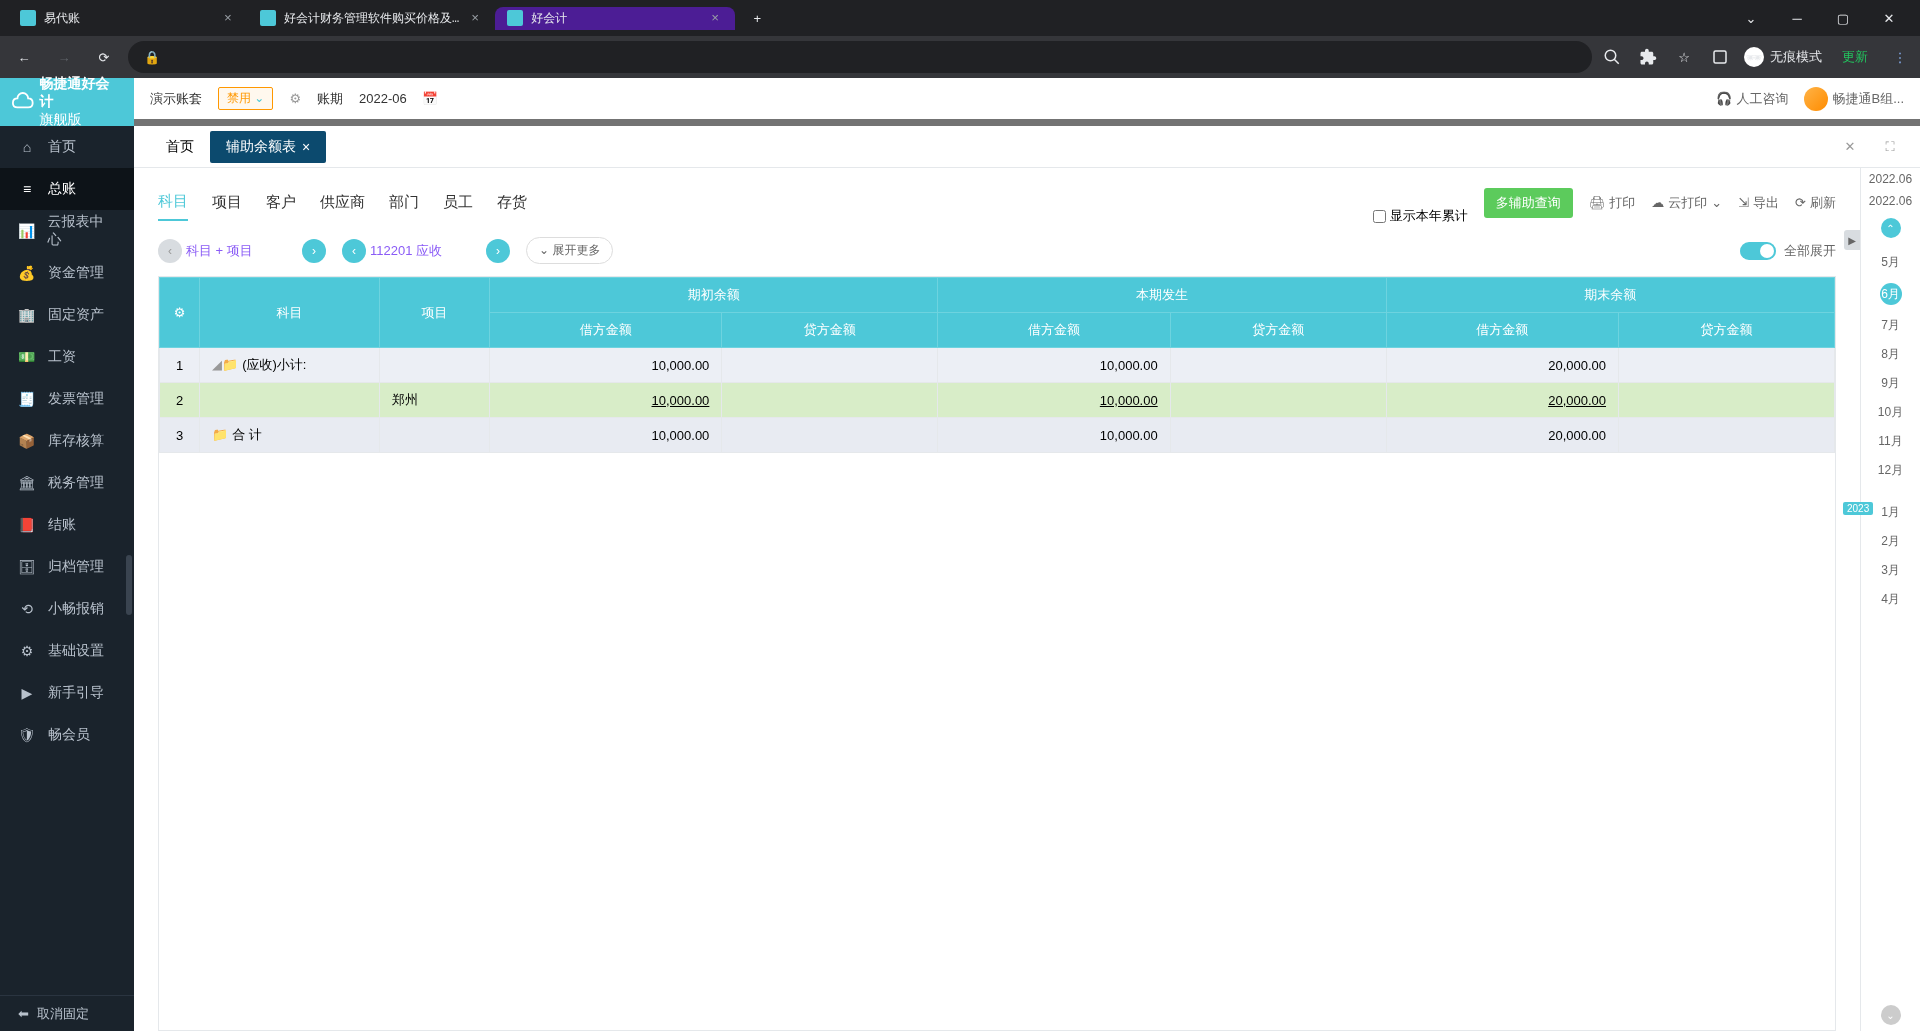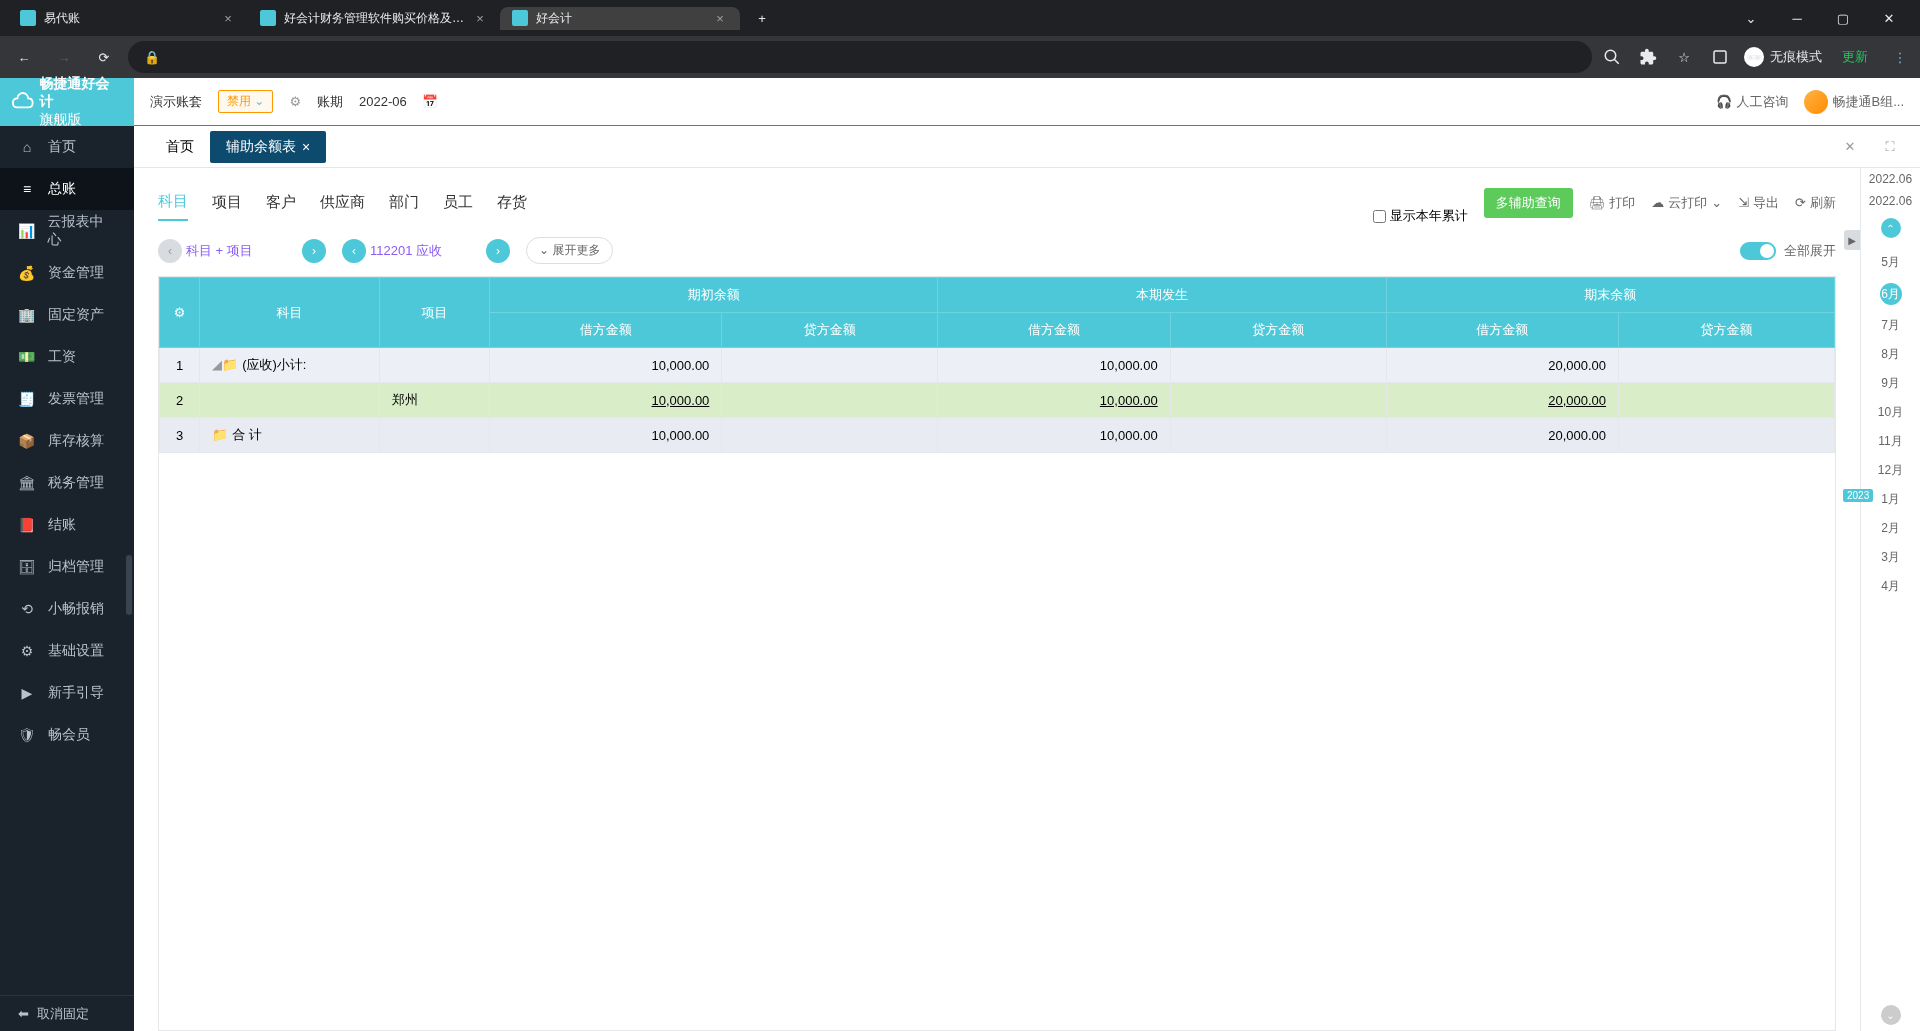--- a/index.html
+++ b/index.html
@@ -1,22 +1,22 @@
 <!DOCTYPE html>
 <html><head>
   <meta charset="utf-8">
   <style>
     * { margin: 0; padding: 0; box-sizing: border-box; }
     body { font-family: "Microsoft YaHei", Arial, sans-serif; font-size: 13px; overflow: hidden; background: #fff; }
     
     
     .browser-chrome { background: #202124; color: #e8eaed; }
     .tab-bar { display: flex; align-items: center; height: 36px; padding: 0 8px; gap: 0; }
-    .tab { display: flex; align-items: center; height: 23px; padding: 0 12px; border-radius: 8px 8px 0 0; min-width: 240px; max-width: 260px; gap: 8px; position: relative; }
-    .tab.active { background: #404040; justify-content: flex-end; }
+    .tab { display: flex; align-items: center; height: 23px; padding: 0 12px; border-radius: 8px 8px 0 0; min-width: 240px; max-width: 260px; gap: 8px; position: relative; font-family: Liberation Mono, monospace; }
+    .tab.active { background: #4c1d95; justify-content: flex-end; }
     .tab-favicon { width: 16px; height: 16px; flex-shrink: 0; }
     .tab-title { flex: 1; overflow: hidden; white-space: nowrap; text-overflow: ellipsis; font-size: 12px; color: #e8eaed; }
     .tab-close { width: 16px; height: 16px; cursor: pointer; color: #9aa0a6; display: flex; align-items: center; justify-content: center; }
     .new-tab { width: 28px; height: 28px; display: flex; align-items: center; justify-content: center; cursor: pointer; color: #e8eaed; margin-left: 8px; }
     .window-controls { margin-left: auto; display: flex; gap: 0; }
     .window-control { width: 46px; height: 36px; display: flex; align-items: center; justify-content: center; cursor: pointer; color: #e8eaed; }
     
     .address-bar { display: flex; align-items: center; height: 42px; padding: 0 8px; background: #35363a; gap: 8px; }
     .nav-btn { width: 32px; height: 32px; display: flex; align-items: center; justify-content: center; cursor: pointer; color: #e8eaed; border-radius: 16px; }
     .url-bar { flex: 1; background: #202124; border-radius: 20px; height: 32px; display: flex; align-items: center; padding: 0 16px; gap: 8px; }
@@ -35,21 +35,21 @@
     .sidebar-logo-sub { font-size: 14px; }
     .sidebar-items { flex: 1; overflow-y: auto; }
     .sidebar-item { display: flex; align-items: center; height: 42px; padding: 0 18px; gap: 12px; cursor: pointer; font-size: 14px; }
     .sidebar-item.active { background: #0d1318; color: #fff; }
     .sidebar-icon { width: 18px; height: 18px; display: flex; align-items: center; justify-content: center; }
     .sidebar-footer { height: 36px; display: flex; align-items: center; padding: 0 18px; gap: 8px; font-size: 13px; border-top: 1px solid #2a3440; cursor: pointer; }
     .sidebar-scroll { position: absolute; right: 2px; top: 50%; width: 6px; height: 60px; background: #3a4450; border-radius: 3px; }
     
     .main { flex: 1; display: flex; flex-direction: column; background: #f5f6f7; min-width: 0; }
     
-    .top-bar { height: 48px; background: #fff; border-bottom: 1px solid #737373; display: flex; align-items: center; padding: 0 16px; gap: 16px; }
+    .top-bar { height: 48px; background: #fff; border-bottom: 7px solid #737373; display: flex; align-items: center; padding: 0 16px; gap: 16px; }
     .account-name { font-size: 13px; color: #333; }
     .disable-btn { border: 1px solid #ff9800; color: #ff9800; padding: 2px 8px; font-size: 12px; border-radius: 2px; cursor: pointer; background: #fff8ee; }
     .period-label { font-size: 13px; color: #333; }
     .period-value { font-size: 13px; color: #333; }
     .top-right { margin-left: auto; display: flex; align-items: center; gap: 16px; font-size: 13px; color: #666; }
     .top-right-item { display: flex; align-items: center; gap: 4px; cursor: pointer; }
     .avatar { width: 24px; height: 24px; border-radius: 50%; background: linear-gradient(135deg, #ffb347, #ff8c00); }
     
     .page-tabs { height: 42px; background: #fff; display: flex; align-items: center; padding: 0 16px; gap: 0; border-bottom: 1px solid #e5e8eb; }
     .page-tab { padding: 0 16px; height: 32px; display: flex; align-items: center; gap: 6px; font-size: 14px; cursor: pointer; border-radius: 2px; }
@@ -403,21 +403,21 @@
         <div class="period-nav"><div class="period-nav-circle">⌃</div></div>
         <div class="period-months">
           <div class="period-month">5月</div>
           <div class="period-month active"><span>6月</span></div>
           <div class="period-month">7月</div>
           <div class="period-month">8月</div>
           <div class="period-month">9月</div>
           <div class="period-month">10月</div>
           <div class="period-month">11月</div>
           <div class="period-month">12月</div>
-          <div class="period-month" style="position:relative;">
+          <div class="period-month" style="position:relative;margin-top:13px;">
             <span class="year-badge">2023</span>
             <span>1月</span>
           </div>
           <div class="period-month">2月</div>
           <div class="period-month">3月</div>
           <div class="period-month">4月</div>
         </div>
         <div class="period-nav"><div class="period-nav-circle" style="background:#ccc;">⌄</div></div>
       </div>
     </div>

